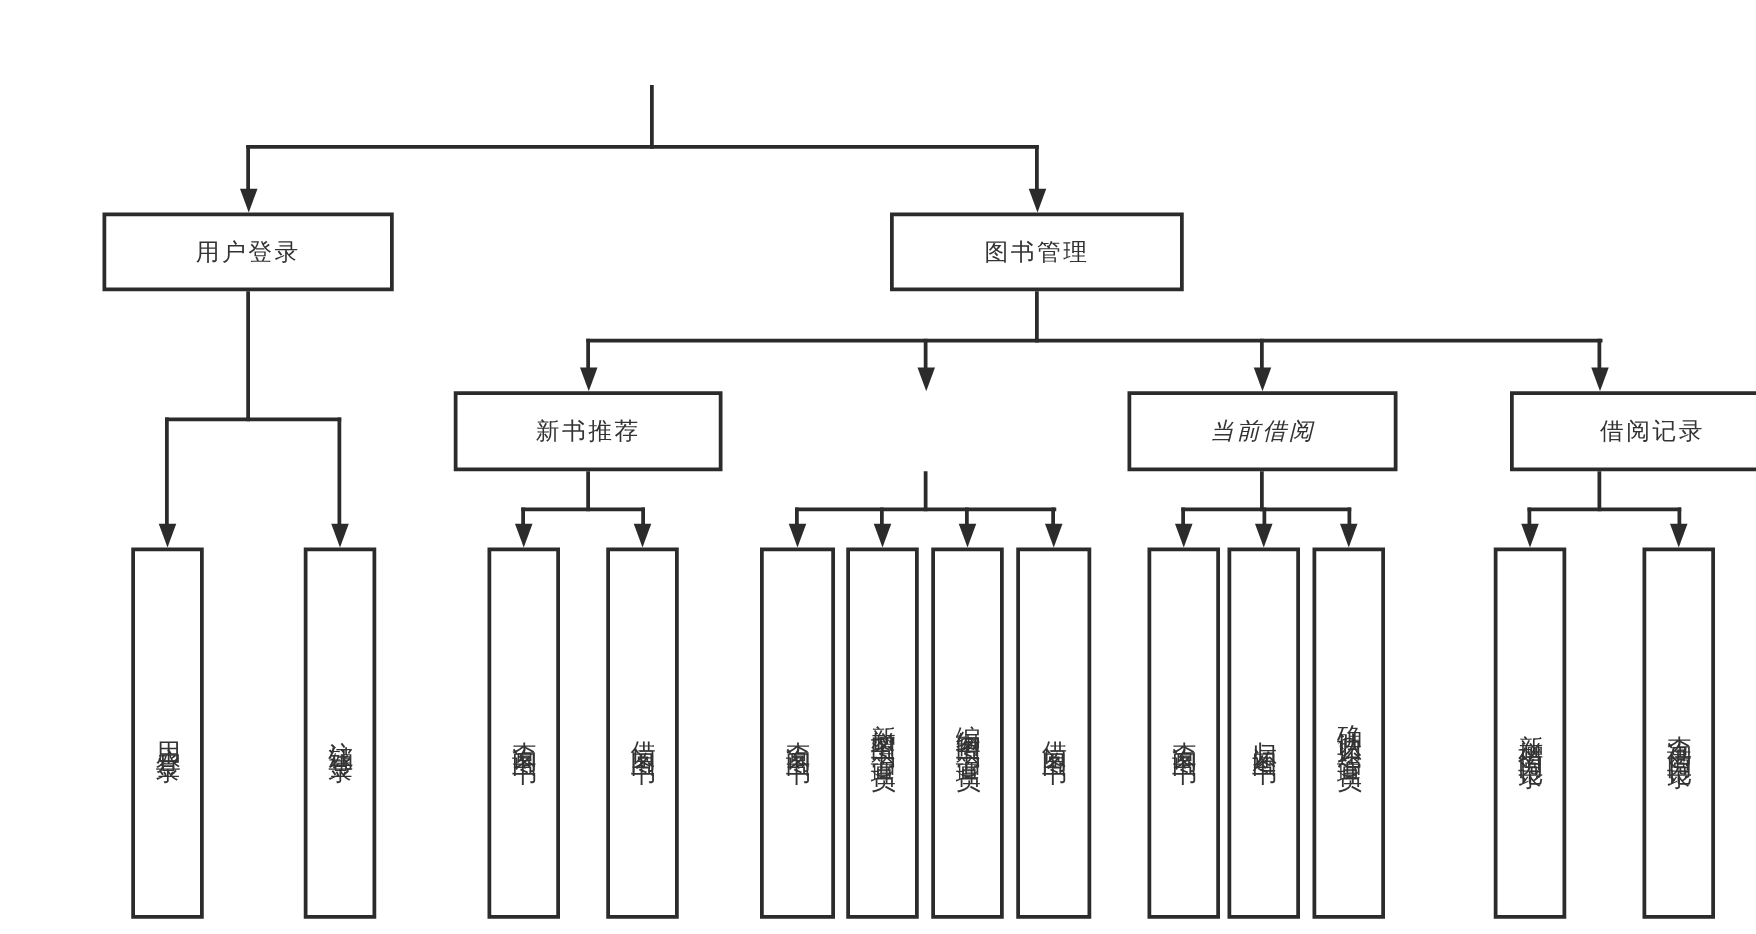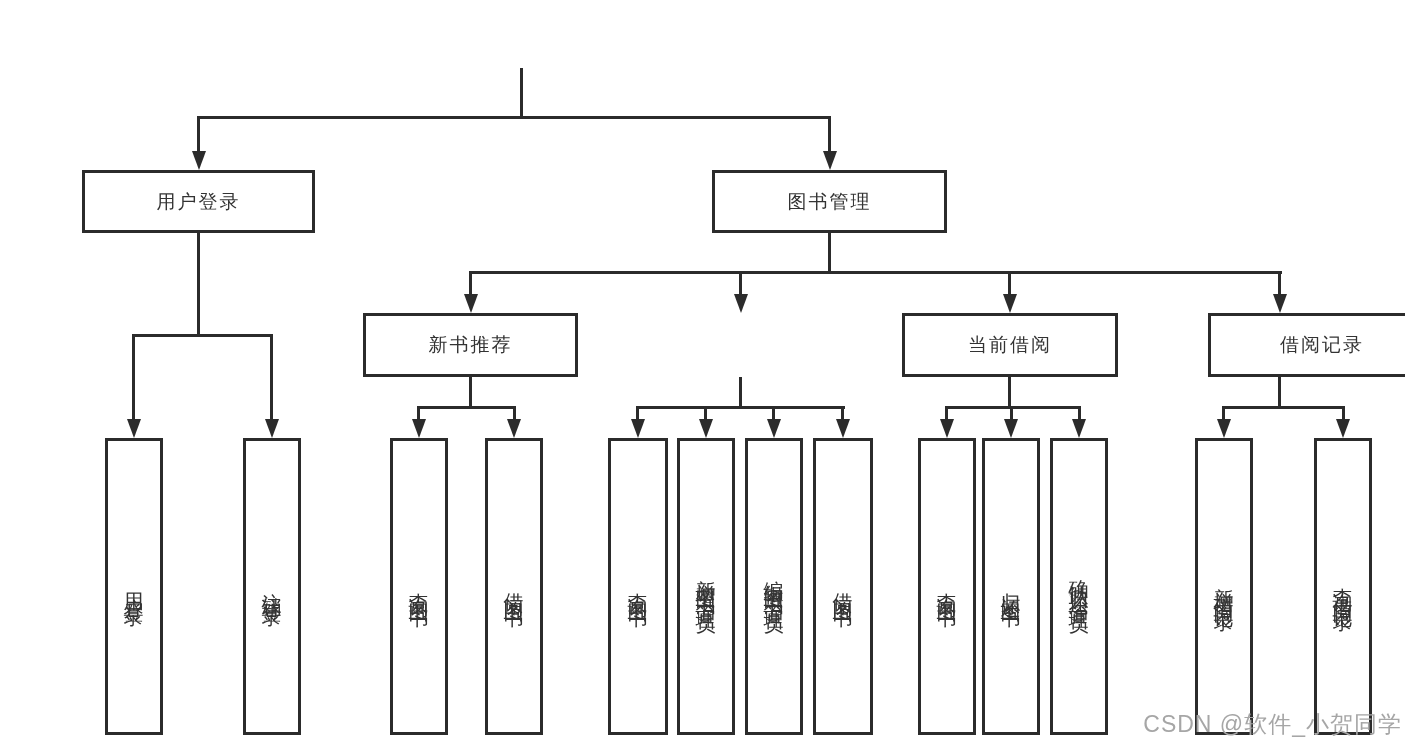--- a/index.html
+++ b/index.html
@@ -75,21 +75,21 @@
 
   <div class="box" style="left:712px; top:170px; width:235px; height:63px;">
     <span class="hlabel">图书管理</span>
   </div>
 
   <div class="box" style="left:363px; top:313px; width:215px; height:64px;">
     <span class="hlabel">新书推荐</span>
   </div>
 
 
-  <div class="box" style="left:902px; top:313px; width:216px; height:64px;">
+  <div class="box" style="left:902px; top:313px; width:216px; height:64px;font-style:italic;">
     <span class="hlabel">当前借阅</span>
   </div>
 
   <div class="box" style="left:1172px; top:313px; width:228px; height:64px;margin-left:36px;">
     <span class="hlabel">借阅记录</span>
   </div>
 
   <div class="box" style="left:105px; top:438px; width:58px; height:297px;">
     <span class="vlabel">用户登录</span>
   </div>
@@ -186,15 +186,14 @@
   <div class="arrow" style="left:1004px; top:419px;"></div>
   <div class="arrow" style="left:1072px; top:419px;"></div>
 
   <div class="line vline" style="left:1278px; top:377px; height:32px;"></div>
   <div class="line hline" style="left:1222px; top:406px; width:123px;"></div>
   <div class="line vline" style="left:1222px; top:406px; height:16px;"></div>
   <div class="line vline" style="left:1342px; top:406px; height:16px;"></div>
   <div class="arrow" style="left:1217px; top:419px;"></div>
   <div class="arrow" style="left:1336px; top:419px;"></div>
 
-  <div class="watermark">CSDN @软件_小贺同学</div>
 
 </div>
 
 </body></html>

